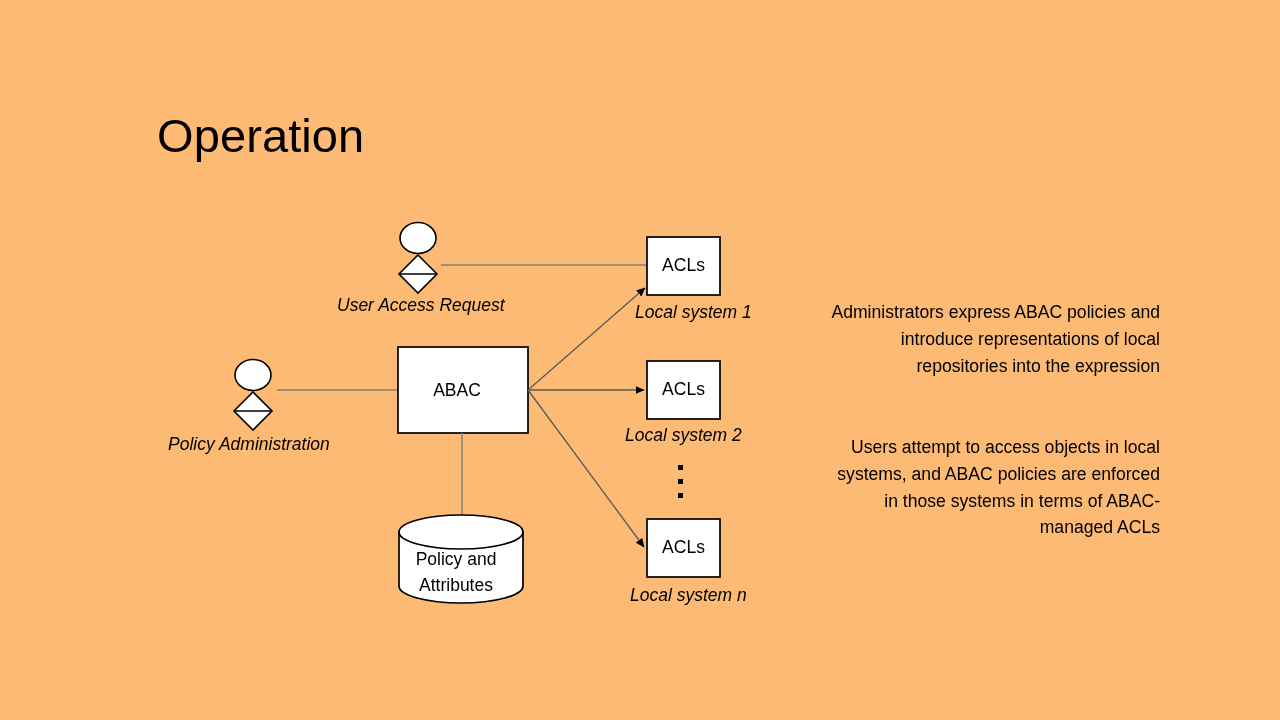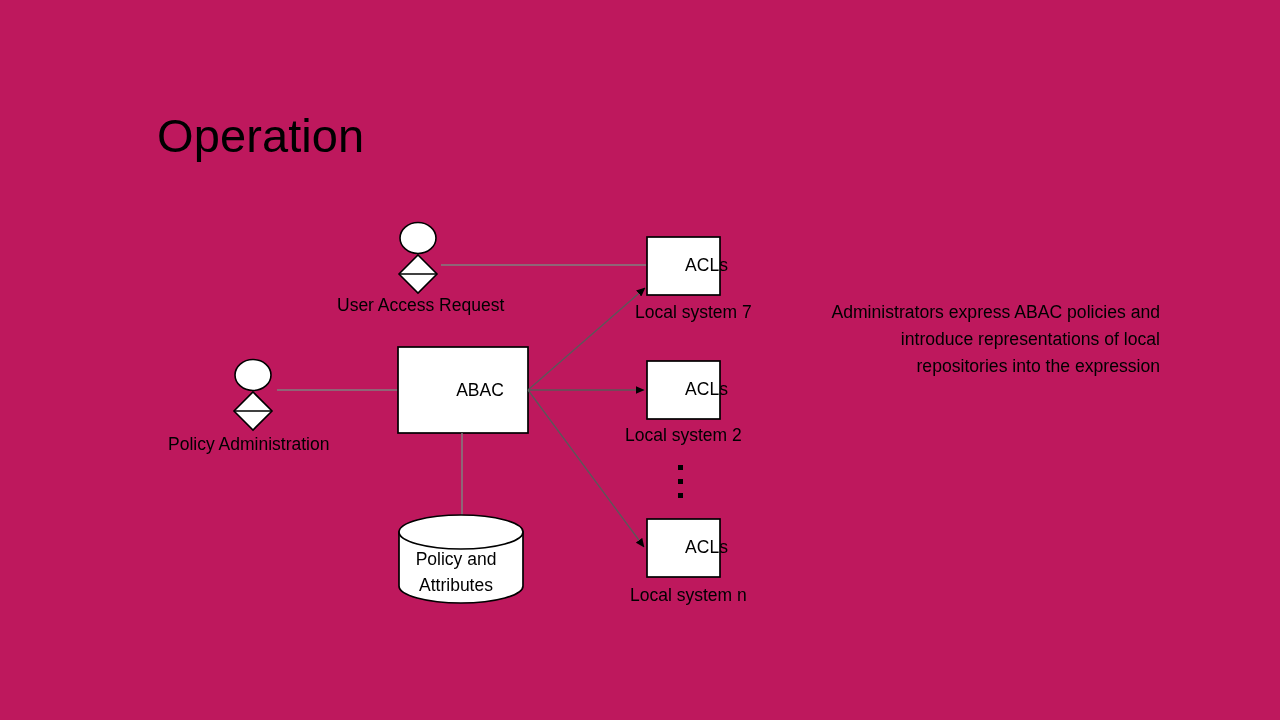--- a/index.html
+++ b/index.html
@@ -13,21 +13,21 @@
     position: relative;
     overflow: hidden;
     font-family: "Liberation Sans", sans-serif;
     color: #000000;
   }
   #slide {
     position: absolute;
     left: 0; top: 0;
     width: 1280px;
     height: 720px;
-    background: #be185d;
+    background: #fdba74;
   }
   
   #slide-title {
     position: absolute;
     left: 157px;
     top: 108px;
     font-size: 47px;
     font-weight: 300;
     letter-spacing: 0.1px;
     line-height: 56px;
@@ -41,29 +41,29 @@
     top: 0;
     width: 1280px;
     height: 720px;
   }
   .node-label {
     position: absolute;
     font-size: 17.5px;
     line-height: 22px;
     color: #000000;
     white-space: nowrap;
+    font-style: italic;
   }
   .box-label {
     position: absolute;
     font-size: 17.5px;
     line-height: 22px;
     color: #000000;
     white-space: nowrap;
     text-align: center;
-    padding-left: 23px;
   }
   .cyl-label {
     position: absolute;
     font-size: 17.5px;
     line-height: 26px;
     color: #000000;
     text-align: center;
     width: 116px;
   }
   
@@ -138,24 +138,25 @@
   <div class="node-label" style="left:168px; top:433px;">Policy Administration</div>
 
   <div class="box-label" style="left:398px; top:379px; width:118px;">ABAC</div>
 
   <div class="cyl-label" style="left:398px; top:546px;">
     <div>Policy and</div>
     <div>Attributes</div>
   </div>
 
   <div class="box-label" style="left:647px; top:254px; width:73px;">ACLs</div>
-  <div class="node-label" style="left:635px; top:301px;">Local system 7</div>
+  <div class="node-label" style="left:635px; top:301px;">Local system 1</div>
 
   <div class="box-label" style="left:647px; top:378px; width:73px;">ACLs</div>
   <div class="node-label" style="left:625px; top:424px;">Local system 2</div>
 
   <div class="box-label" style="left:647px; top:536px; width:73px;">ACLs</div>
   <div class="node-label" style="left:594px; top:584px;margin-left:36px;">Local system n</div>
 
   <div class="body-text" id="para-1">Administrators express ABAC policies and introduce representations of local repositories into the expression</div>
 
+  <div class="body-text" id="para-2">Users attempt to access objects in local systems, and ABAC policies are enforced in those systems in terms of ABAC-managed ACLs</div>
 
 </div>
 
 </body></html>

